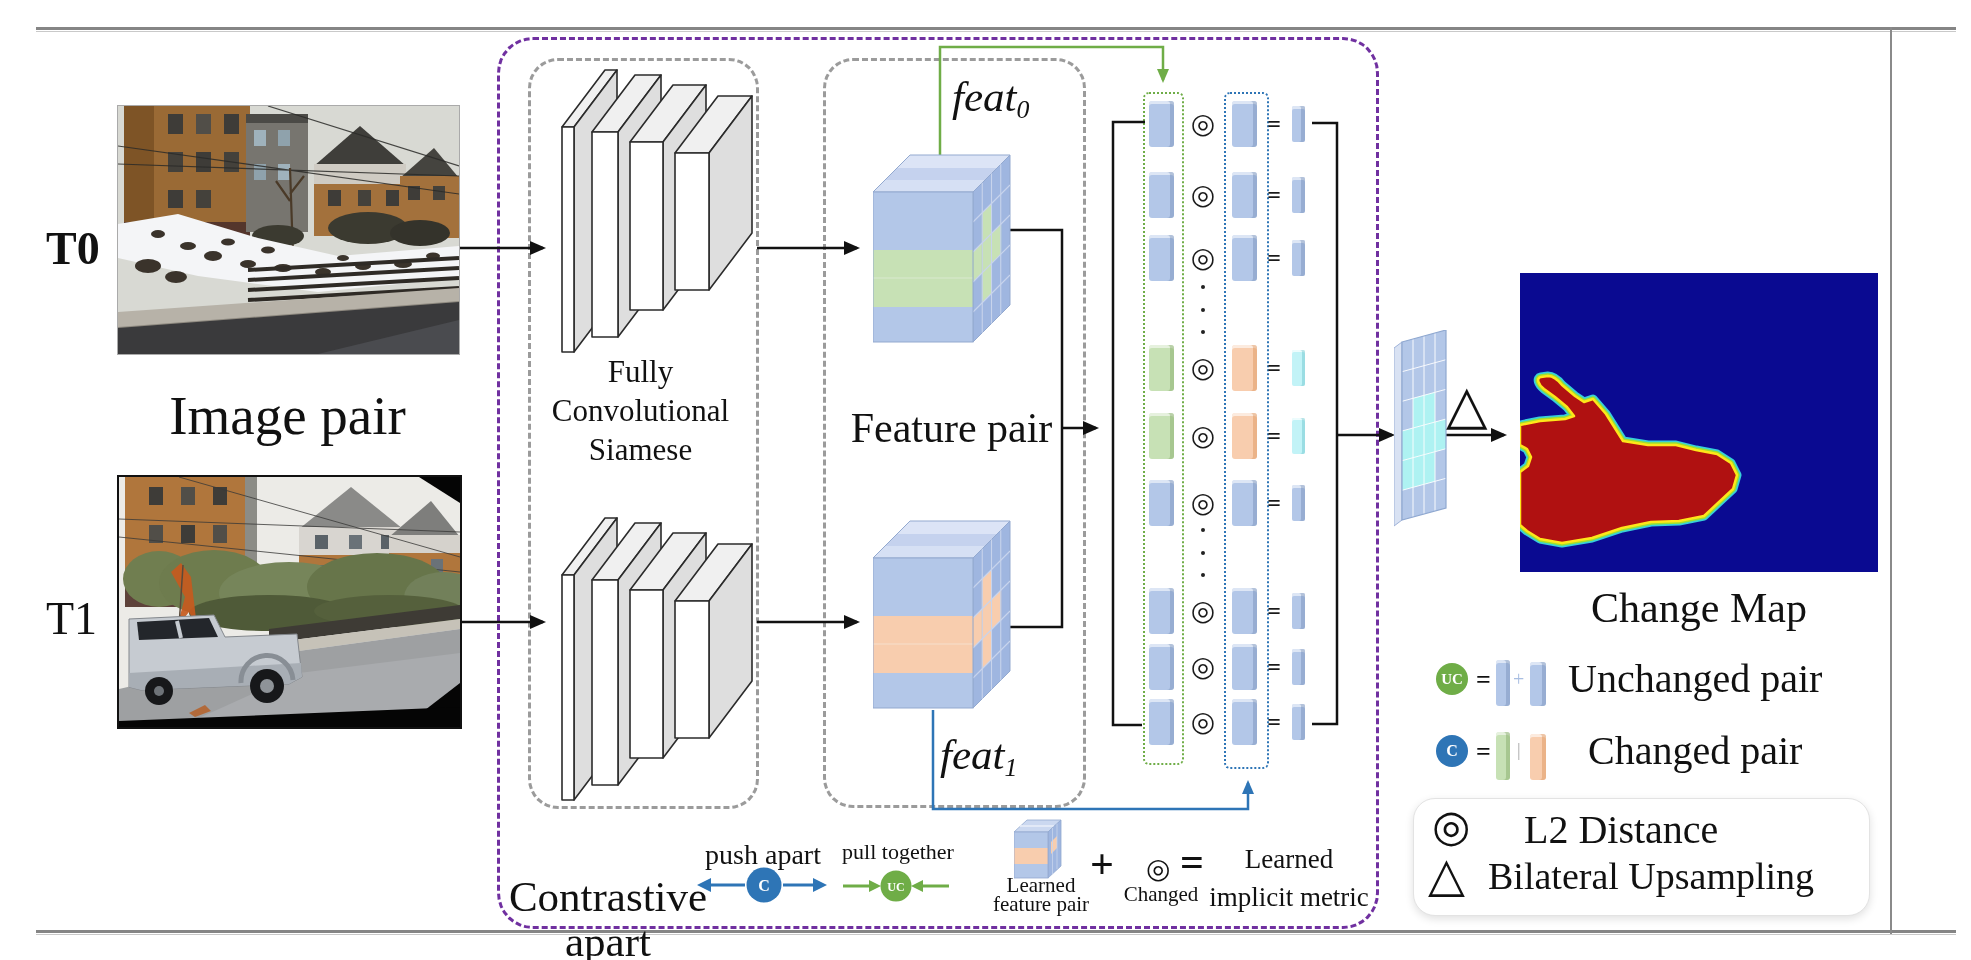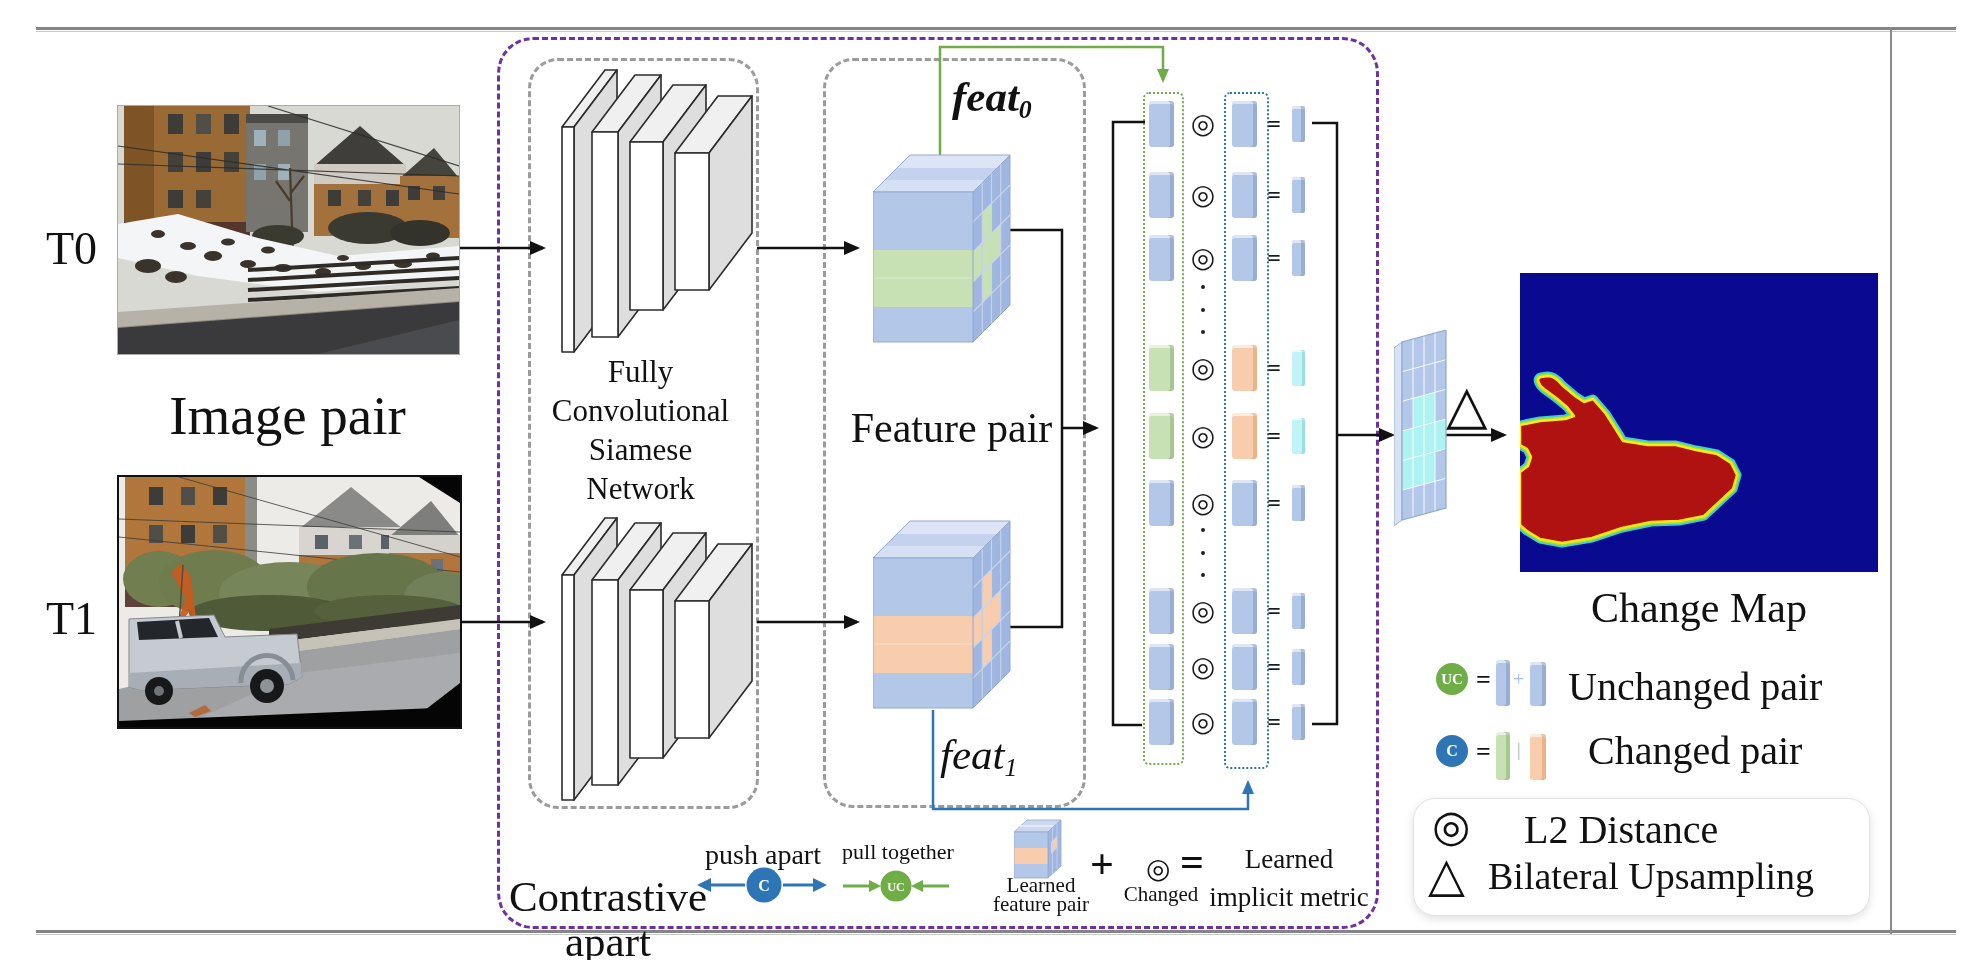--- a/index.html
+++ b/index.html
@@ -189,21 +189,21 @@
     <circle cx="148" cy="209" r="17" fill="#17181A"></circle>
       <circle cx="148" cy="209" r="7" fill="#8E9398"></circle>
     <circle cx="40" cy="214" r="14" fill="#17181A"></circle>
       <circle cx="40" cy="214" r="5" fill="#6E7378"></circle>
     <polygon points="300,0 341,0 341,26" fill="#050505"></polygon>
     <polygon points="341,250 341,206 284,250" fill="#050505"></polygon>
     <polygon points="0,244 341,230 341,250 0,250" fill="#050505"></polygon>
     <polygon points="70,236 86,228 92,234 76,240" fill="#B26A3A"></polygon>
   </svg>
 
-  <div class="txt" style="left:46px;top:222px;font-size:46px;">T0</div>
+  <div class="txt" style="left:46px;top:222px;font-size:46px;font-weight:bold;">T0</div>
   <div class="txt" style="left:46px;top:592px;font-size:46px;">T1</div>
   <div class="txt ctr" style="left:117px;top:384px;width:341px;font-size:55px;">Image pair</div>
 
   <svg class="abs" style="left:540px;top:60px;" width="216" height="296" viewBox="0 0 216 296">
     <g stroke="#2b2b2b" stroke-width="1.6" stroke-linejoin="round">
       <polygon points="22,67 65,10 77,10 34,67" fill="#F0F0F0"></polygon>
       <polygon points="34,67 77,10 77,235 34,292" fill="#DEDEDE"></polygon>
       <rect x="22" y="67" width="12" height="225" fill="#FFFFFF"></rect>
       <polygon points="52,72 95,15 121,15 78,72" fill="#F0F0F0"></polygon>
       <polygon points="78,72 121,15 121,220 78,277" fill="#DEDEDE"></polygon>
@@ -230,21 +230,20 @@
       <polygon points="135,93 178,36 212,36 169,93" fill="#F0F0F0"></polygon>
       <polygon points="169,93 212,36 212,173 169,230" fill="#DEDEDE"></polygon>
       <rect x="135" y="93" width="34" height="137" fill="#FFFFFF"></rect>
     </g>
   </svg>
 
   <div class="txt ctr" style="left:528px;top:352px;width:225px;font-size:31px;line-height:39px;white-space:normal;">
     <div>Fully</div>
     <div>Convolutional</div>
     <div>Siamese</div>
-    <div>Network</div>
   </div>
 
   <svg class="abs" style="left:873px;top:152px;" width="140" height="191" viewBox="0 0 140 191">
     <polygon points="24,16 37,3 137,3 124,16" fill="#DCE4F6"></polygon>
     <polygon points="12,28 24,16 124,16 112,28" fill="#C5D2EE"></polygon>
     <polygon points="0,40 12,28 112,28 100,40" fill="#D6E0F4"></polygon>
     <polygon points="0,40 37,3 137,3 100,40" fill="none" stroke="#93A9CF" stroke-width="1"></polygon>
     <polygon points="100,40 137,3 137,153 100,190" fill="#9FB6E0" stroke="#93A9CF" stroke-width="1"></polygon>
     <g stroke="#AACF8F" stroke-width="0.5" fill="#C7E1B5">
       <polygon points="109.25,60.75 118.5,51.5 118.5,81.5 109.25,90.75"></polygon>
@@ -281,21 +280,21 @@
       <path d="M109.25,30.75 L109.25,180.75 M118.5,21.5 L118.5,171.5 M127.75,12.25 L127.75,162.25"></path>
       <path d="M100,70 L137,33 M100,100 L137,63 M100,130 L137,93 M100,160 L137,123"></path>
     </g>
     <rect x="0" y="40" width="100" height="58" fill="#B3C7E8"></rect>
     <rect x="0" y="98" width="100" height="57" fill="#F8CDAE"></rect>
     <rect x="0" y="155" width="100" height="35" fill="#B3C7E8"></rect>
     <path d="M0,126 L100,126" stroke="#F5E0CC" stroke-width="1.2"></path>
     <rect x="0" y="40" width="100" height="150" fill="none" stroke="#93A9CF" stroke-width="1"></rect>
   </svg>
 
-  <div class="txt it" style="left:952px;top:72px;font-size:43px;font-weight:bold;"><span>feat</span><span class="sub">0</span></div>
+  <div class="txt it" style="left:952px;top:72px;font-size:43px;"><span>feat</span><span class="sub">0</span></div>
   <div class="txt it" style="left:940px;top:730px;font-size:43px;"><span>feat</span><span class="sub">1</span></div>
   <div class="txt ctr" style="left:823px;top:404px;width:257px;font-size:42px;">Feature pair</div>
 
   <div class="vbar v-blue" style="left:1149px;top:101px;"></div>
   <div class="osym" style="left:1188px;top:109px;">◎</div>
   <div class="vbar v-blue" style="left:1232px;top:101px;"></div>
   <div class="eq" style="left:1264px;top:110px;">=</div>
   <div class="vbar sm v-blue" style="left:1292px;top:106px;"></div>
 
   <div class="vbar v-blue" style="left:1149px;top:172px;"></div>
@@ -377,21 +376,21 @@
       <path d="M0,152 L20,148 45,146 54,143 47,134 35,124 24,116 C18,111 16,105 21,104 L28,103 C34,103 38,107 42,112 L55,123 64,129 73,126 86,141 103,168 128,172 156,172 176,177 197,181 211,190 217,202 213,216 199,229 184,243 159,248 131,249 102,255 72,265 42,270 20,266 7,258 0,252 L0,199 8,193 11,184 7,176 0,172 Z" stroke="#FFE619" stroke-width="2.5" fill="#B01111"></path>
     </g>
   </svg>
   <div class="txt ctr" style="left:1520px;top:584px;width:358px;font-size:42px;">Change Map</div>
 
   <div class="lcirc g" style="left:1436px;top:663px;font-size:15px;line-height:32px;">UC</div>
   <div class="txt" style="left:1476px;top:665px;font-size:26px;font-weight:bold;">=</div>
   <div class="vbar v-blue" style="left:1496px;top:660px;width:14px;"></div>
   <div class="txt" style="left:1513px;top:668px;font-size:20px;color:#A9BEE2;">+</div>
   <div class="vbar v-blue" style="left:1530px;top:662px;width:16px;height:44px;"></div>
-  <div class="txt" style="left:1568px;top:655px;font-size:40px;margin-top:8px;">Unchanged pair</div>
+  <div class="txt" style="left:1568px;top:655px;font-size:40px;">Unchanged pair</div>
 
   <div class="lcirc b" style="left:1436px;top:735px;font-size:16px;line-height:32px;">C</div>
   <div class="txt" style="left:1476px;top:737px;font-size:26px;font-weight:bold;">=</div>
   <div class="vbar v-green" style="left:1496px;top:732px;width:14px;height:48px;"></div>
   <div class="txt" style="left:1517px;top:740px;font-size:18px;color:#aaa;">|</div>
   <div class="vbar v-orange" style="left:1530px;top:734px;width:16px;height:46px;"></div>
   <div class="txt" style="left:1588px;top:727px;font-size:40px;">Changed pair</div>
 
   <div class="legend-box"></div>
   <div class="glyph" style="left:1432px;top:804px;font-size:44px;">◎</div>

